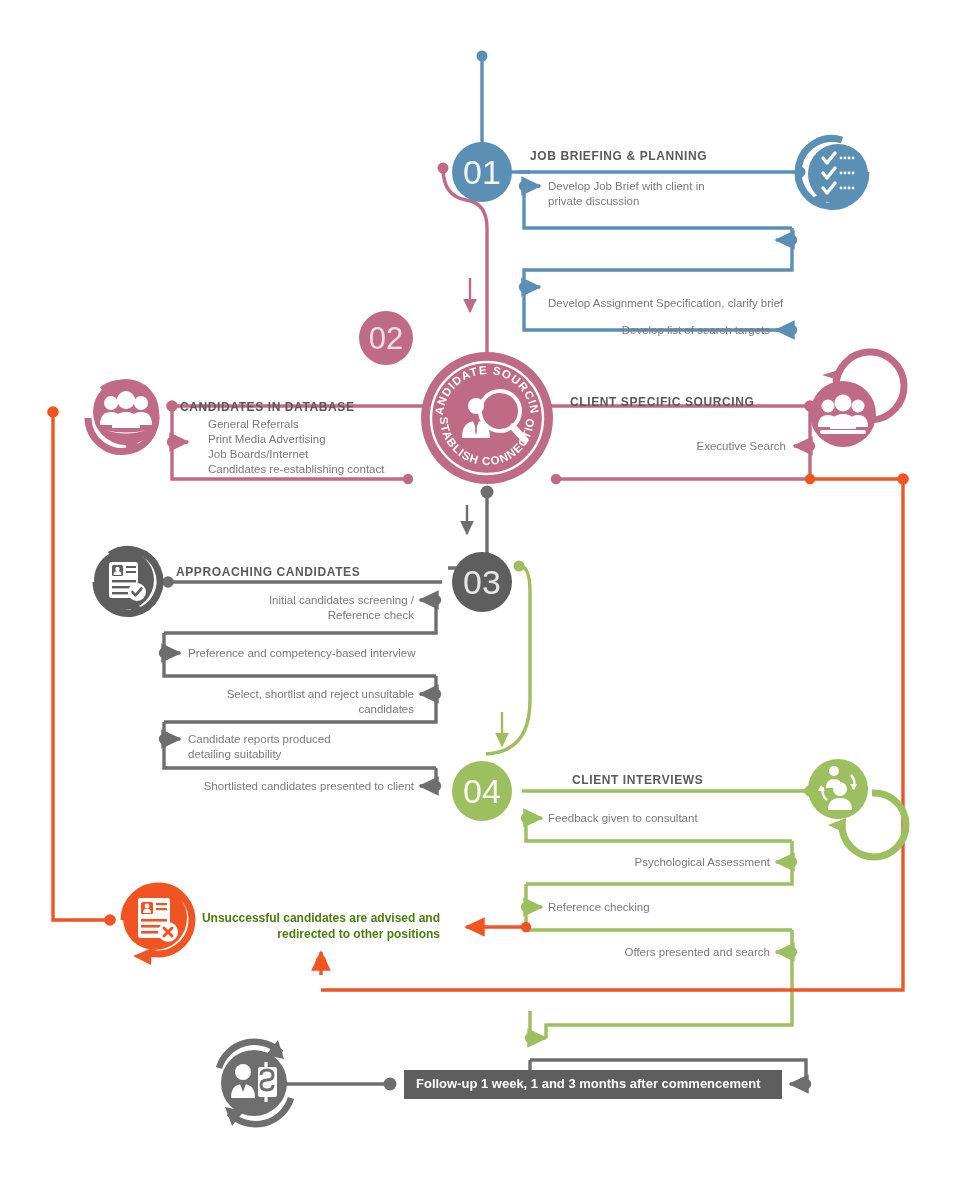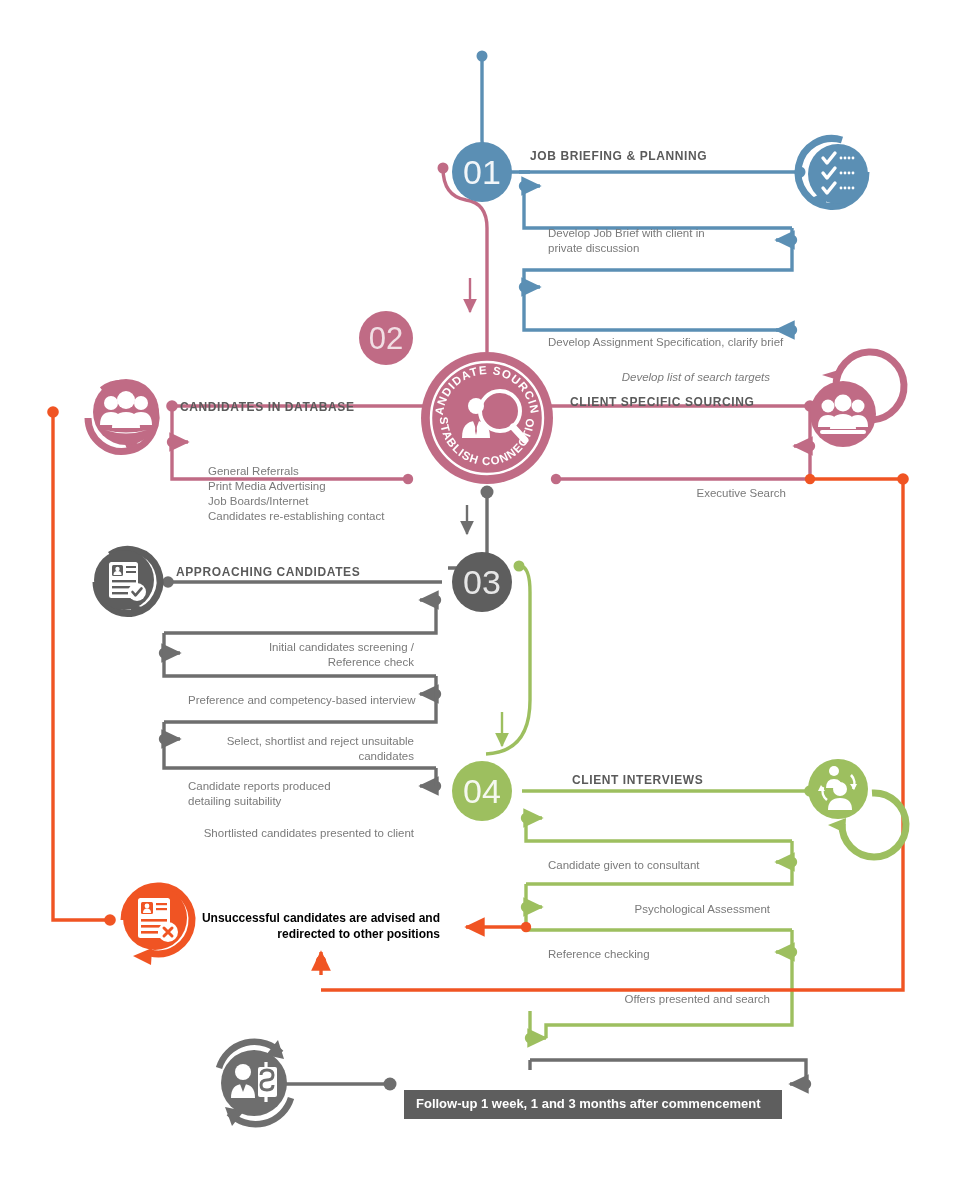--- a/index.html
+++ b/index.html
@@ -3,25 +3,25 @@
 <meta charset="utf-8">
 <title>Recruitment Process Flow</title>
 <style>
   html,body{margin:0;padding:0;background:#ffffff;}
   body{
     font-family:"Liberation Sans", sans-serif;
     width:960px;height:1188px;position:relative;overflow:hidden;
   }
   #stage{position:relative;width:760px;height:1188px;}
   svg.layer{position:absolute;left:0;top:0;width:960px;height:1188px;}
-  .lbl{position:absolute;color:#7a7a7a;font-size:11.5px;line-height:15px;white-space:pre-line;margin-top:47px;}
+  .lbl{position:absolute;color:#7a7a7a;font-size:11.5px;line-height:15px;white-space:pre-line;}
   .lbl.r{text-align:right;}
   .lbl.l{text-align:left;}
   .hdr{position:absolute;color:#5a5a5a;font-size:12px;font-weight:bold;letter-spacing:.6px;text-align:left;}
-  .orangeTxt{position:absolute;color:#000000;font-size:12px;font-weight:bold;line-height:16px;text-align:right;white-space:pre-line;}
+  .orangeTxt{position:absolute;color:#4d7c0f;font-size:12px;font-weight:bold;line-height:16px;text-align:right;white-space:pre-line;}
   .barTxt{position:absolute;color:#ffffff;font-size:13px;font-weight:bold;line-height:16px;}
   .numTxt{font-family:"Liberation Sans", sans-serif;font-weight:400;}
 </style>
 </head>
 <body>
 
 <div id="stage">
 
   <svg class="layer" viewBox="0 0 960 1188">
     <defs>
@@ -350,29 +350,29 @@
         <path d="M231,1098 q0,-14 12,-14 q12,0 12,14 z"></path>
         <path d="M240,1084 l3,8 l3,-8 z" fill="#6e6e6e"></path>
         <rect x="258" y="1067" width="19" height="30" rx="2"></rect>
         <path d="M266,1062 l0,40" stroke="#ffffff" stroke-width="3.2"></path>
         <path d="M261,1075 q0,-5 6,-5 q6,0 6,5 q0,5 -6,5 q-6,0 -6,5 q0,5 6,5 q6,0 6,-5" fill="none" stroke="#6e6e6e" stroke-width="3"></path>
       </g>
     </g>
   </svg>
 
 
-  <div style="position:absolute;left:404px;top:1070px;width:378px;height:29px;background:#5e5e5e;margin-top:20px;">
+  <div style="position:absolute;left:404px;top:1070px;width:378px;height:29px;background:#5e5e5e;">
     <div class="barTxt" style="left:12px;top:6px;position:absolute;">Follow-up 1 week, 1 and 3 months after commencement</div>
   </div>
 
   <div class="hdr" style="left:530px;top:149px;width:272px;">JOB BRIEFING &amp; PLANNING</div>
   <div class="lbl l" style="left:548px;top:179px;width:250px;">Develop Job Brief with client in
 private discussion</div>
-  <div class="lbl l" style="left:548px;top:288px;width:300px;">Develop Assignment Specification, clarify brief</div>
-  <div class="lbl r" style="left:530px;top:323px;width:240px;font-style:italic;">Develop list of search targets</div>
+  <div class="lbl l" style="left:548px;top:296px;width:300px;">Develop Assignment Specification, clarify brief</div>
+  <div class="lbl r" style="left:530px;top:323px;width:240px;">Develop list of search targets</div>
 
   <div class="hdr" style="left:180px;top:400px;width:244px;">CANDIDATES IN DATABASE</div>
   <div class="lbl l" style="left:208px;top:417px;width:250px;">General Referrals</div>
   <div class="lbl l" style="left:208px;top:432px;width:250px;">Print Media Advertising</div>
   <div class="lbl l" style="left:208px;top:447px;width:250px;">Job Boards/Internet</div>
   <div class="lbl l" style="left:208px;top:462px;width:250px;">Candidates re-establishing contact</div>
 
   <div class="hdr" style="left:570px;top:395px;width:232px;">CLIENT SPECIFIC SOURCING</div>
   <div class="lbl r" style="left:570px;top:439px;width:216px;">Executive Search</div>
 
@@ -380,21 +380,21 @@
   <div class="lbl r" style="left:180px;top:593px;width:234px;">Initial candidates screening /
 Reference check</div>
   <div class="lbl l" style="left:188px;top:646px;width:270px;">Preference and competency-based interview</div>
   <div class="lbl l" style="left:188px;top:732px;width:260px;">Candidate reports produced
 detailing suitability</div>
   <div class="lbl r" style="left:180px;top:687px;width:234px;">Select, shortlist and reject unsuitable
 candidates</div>
   <div class="lbl r" style="left:180px;top:779px;width:234px;">Shortlisted candidates presented to client</div>
 
   <div class="hdr" style="left:572px;top:773px;width:262px;">CLIENT INTERVIEWS</div>
-  <div class="lbl l" style="left:548px;top:811px;width:250px;">Candidate given to consultant</div>
+  <div class="lbl l" style="left:548px;top:811px;width:250px;">Feedback given to consultant</div>
   <div class="lbl r" style="left:546px;top:855px;width:224px;">Psychological Assessment</div>
   <div class="lbl l" style="left:548px;top:900px;width:250px;">Reference checking</div>
   <div class="lbl r" style="left:546px;top:945px;width:224px;">Offers presented and search</div>
 
   <div class="orangeTxt" style="left:200px;top:910px;width:240px;">Unsuccessful candidates are advised and
 redirected to other positions</div>
 
 </div>
 
 </body></html>

